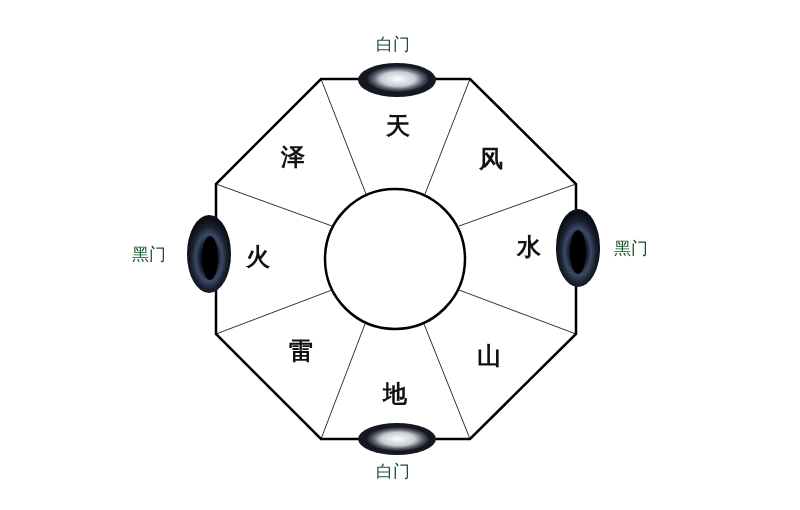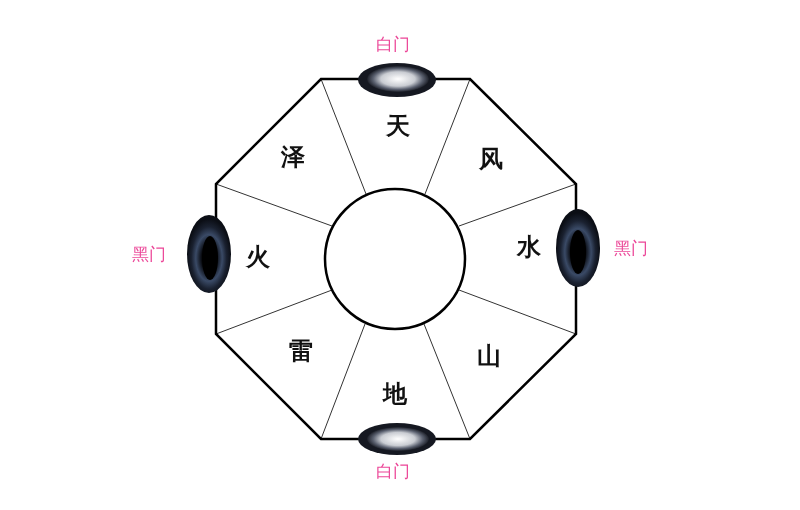--- a/index.html
+++ b/index.html
@@ -1,18 +1,18 @@
 <!DOCTYPE html>
 <html><head>
 <meta charset="utf-8">
 <style>
   html,body{margin:0;padding:0;background:#fff;}
   body{width:800px;height:510px;position:relative;overflow:hidden;font-family:"DejaVu Sans",sans-serif;}
   svg{position:absolute;left:0;top:0;}
-  .lbl{position:absolute;font-size:17px;color:#ec4899;font-family:"DejaVu Sans",sans-serif;}
+  .lbl{position:absolute;font-size:17px;color:#14532d;font-family:"DejaVu Sans",sans-serif;}
   .tri{position:absolute;font-size:24px;font-weight:bold;color:#111;font-family:"DejaVu Serif",serif;}
 </style>
 </head>
 <body>
 
 <svg width="800" height="510">
   <defs>
     <radialGradient id="wg" cx="50%" cy="50%" r="50%">
       <stop offset="0%" stop-color="#ffffff"></stop>
       <stop offset="55%" stop-color="#c9ccd2"></stop>

